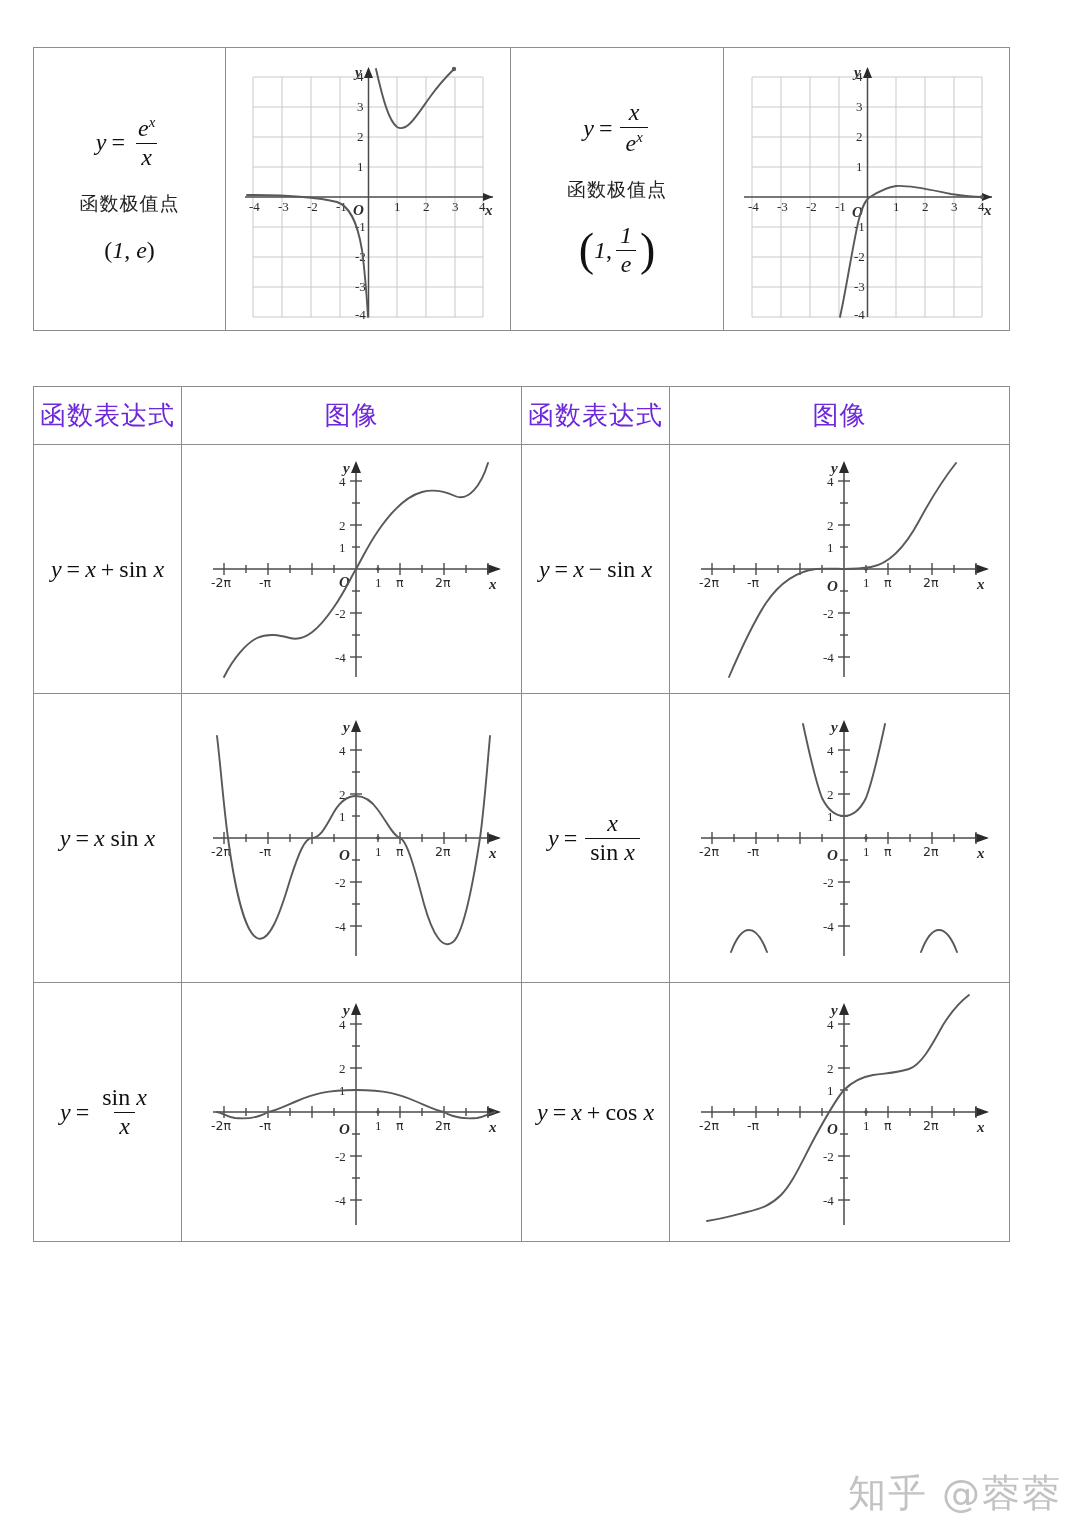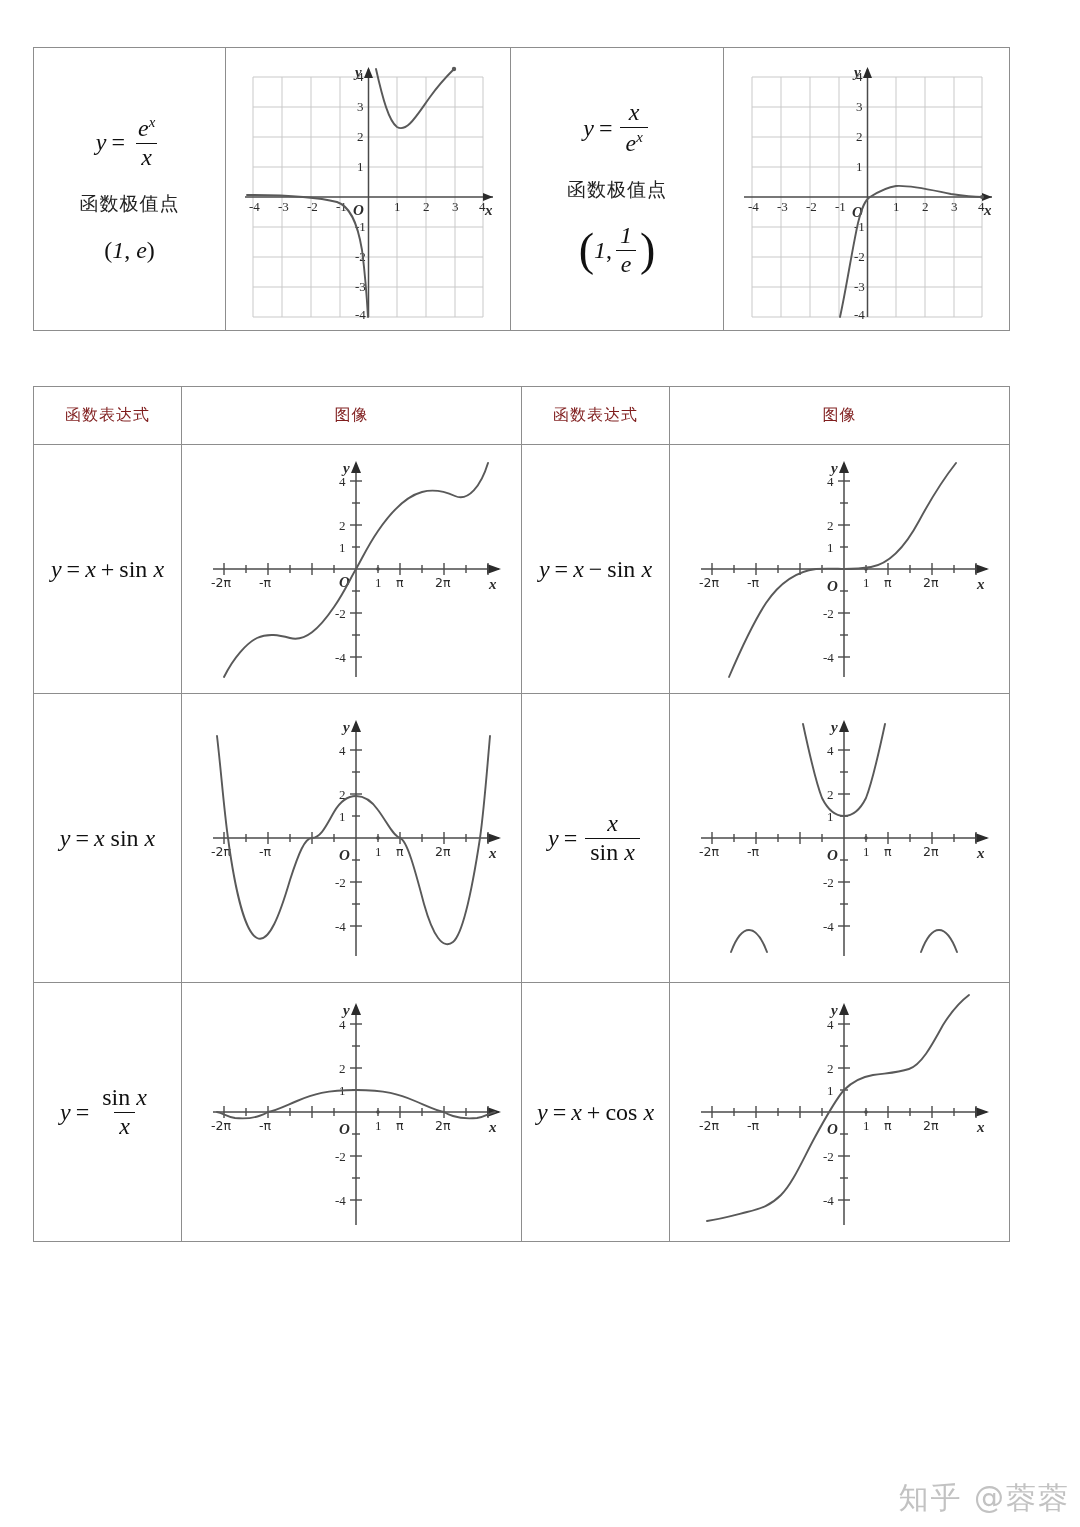--- a/index.html
+++ b/index.html
@@ -104,23 +104,23 @@
   .main-table td, .main-table th {
     border: 1px solid #8d8d8d;
     padding: 0;
     text-align: center;
     vertical-align: middle;
   }
   .main-table th {
     height: 57px;
     font-weight: normal;
     font-family: Liberation Mono, monospace;
-    font-size: 16px;
+    font-size: 26px;
     letter-spacing: 1px;
-    color: #7f1d1d;
+    color: #6d28d9;
   }
   .col-expr { width: 148px; }
   .col-graph { width: 340px; }
   .row-a td { height: 248px; }
   .row-b td { height: 288px; }
   .row-c td { height: 258px; }
 
   .graph-holder {
     width: 100%;
     height: 100%;
@@ -140,24 +140,24 @@
     font-family: "Liberation Serif", serif;
     font-size: 13px;
     fill: #2b2b2b;
   }
   .lbl-it { font-style: italic; font-weight: bold; font-size: 15px; }
   .lbl-pi { font-family: "DejaVu Sans", sans-serif; font-size: 12.5px; font-style: normal; }
 
   
   .watermark {
     position: absolute;
-    right: 10px;
+    right: 18px;
     bottom: 8px;
     font-family: "DejaVu Sans", sans-serif;
-    font-size: 30px;
+    font-size: 38px;
     color: #c2c2c2;
     letter-spacing: 2px;
     user-select: none;
   }
 </style>
 </head>
 <body>
 
 <div class="top-panel">
 

